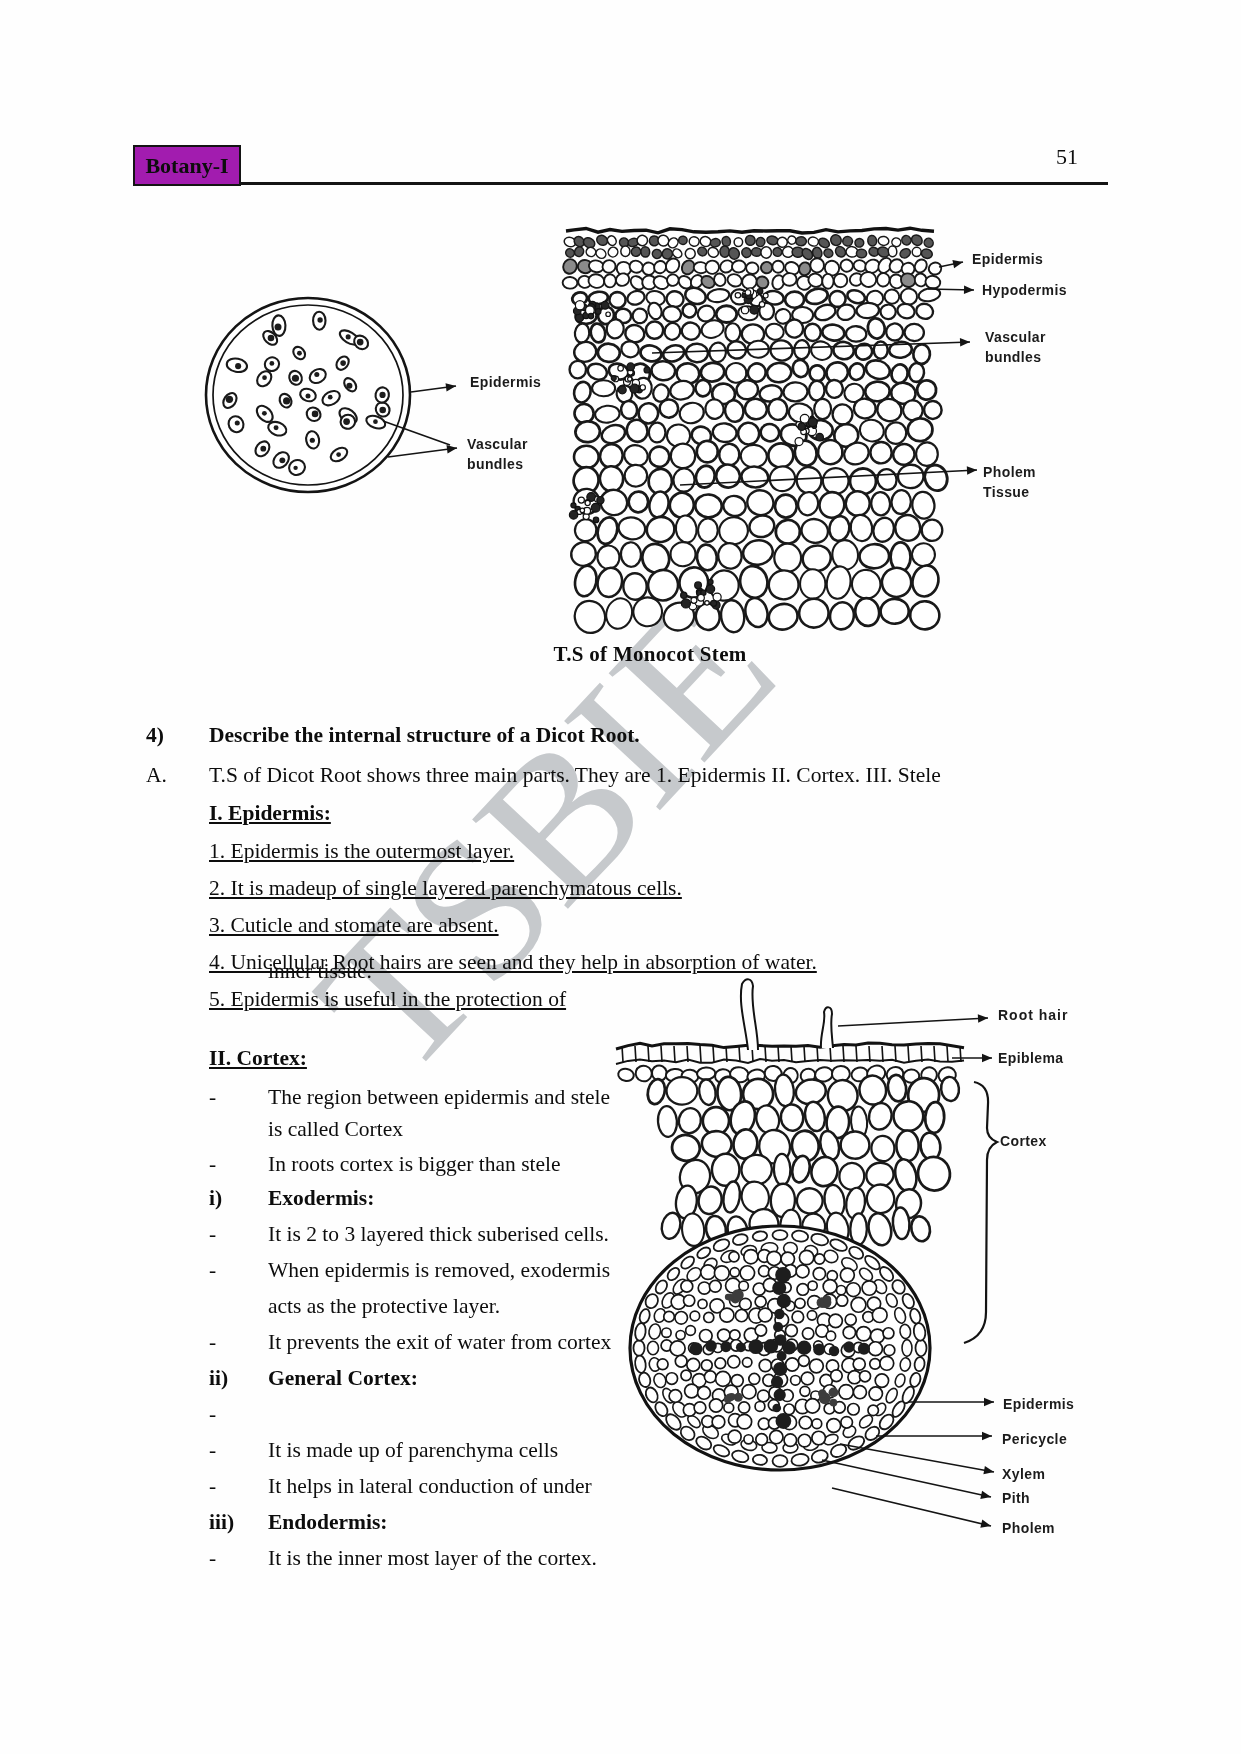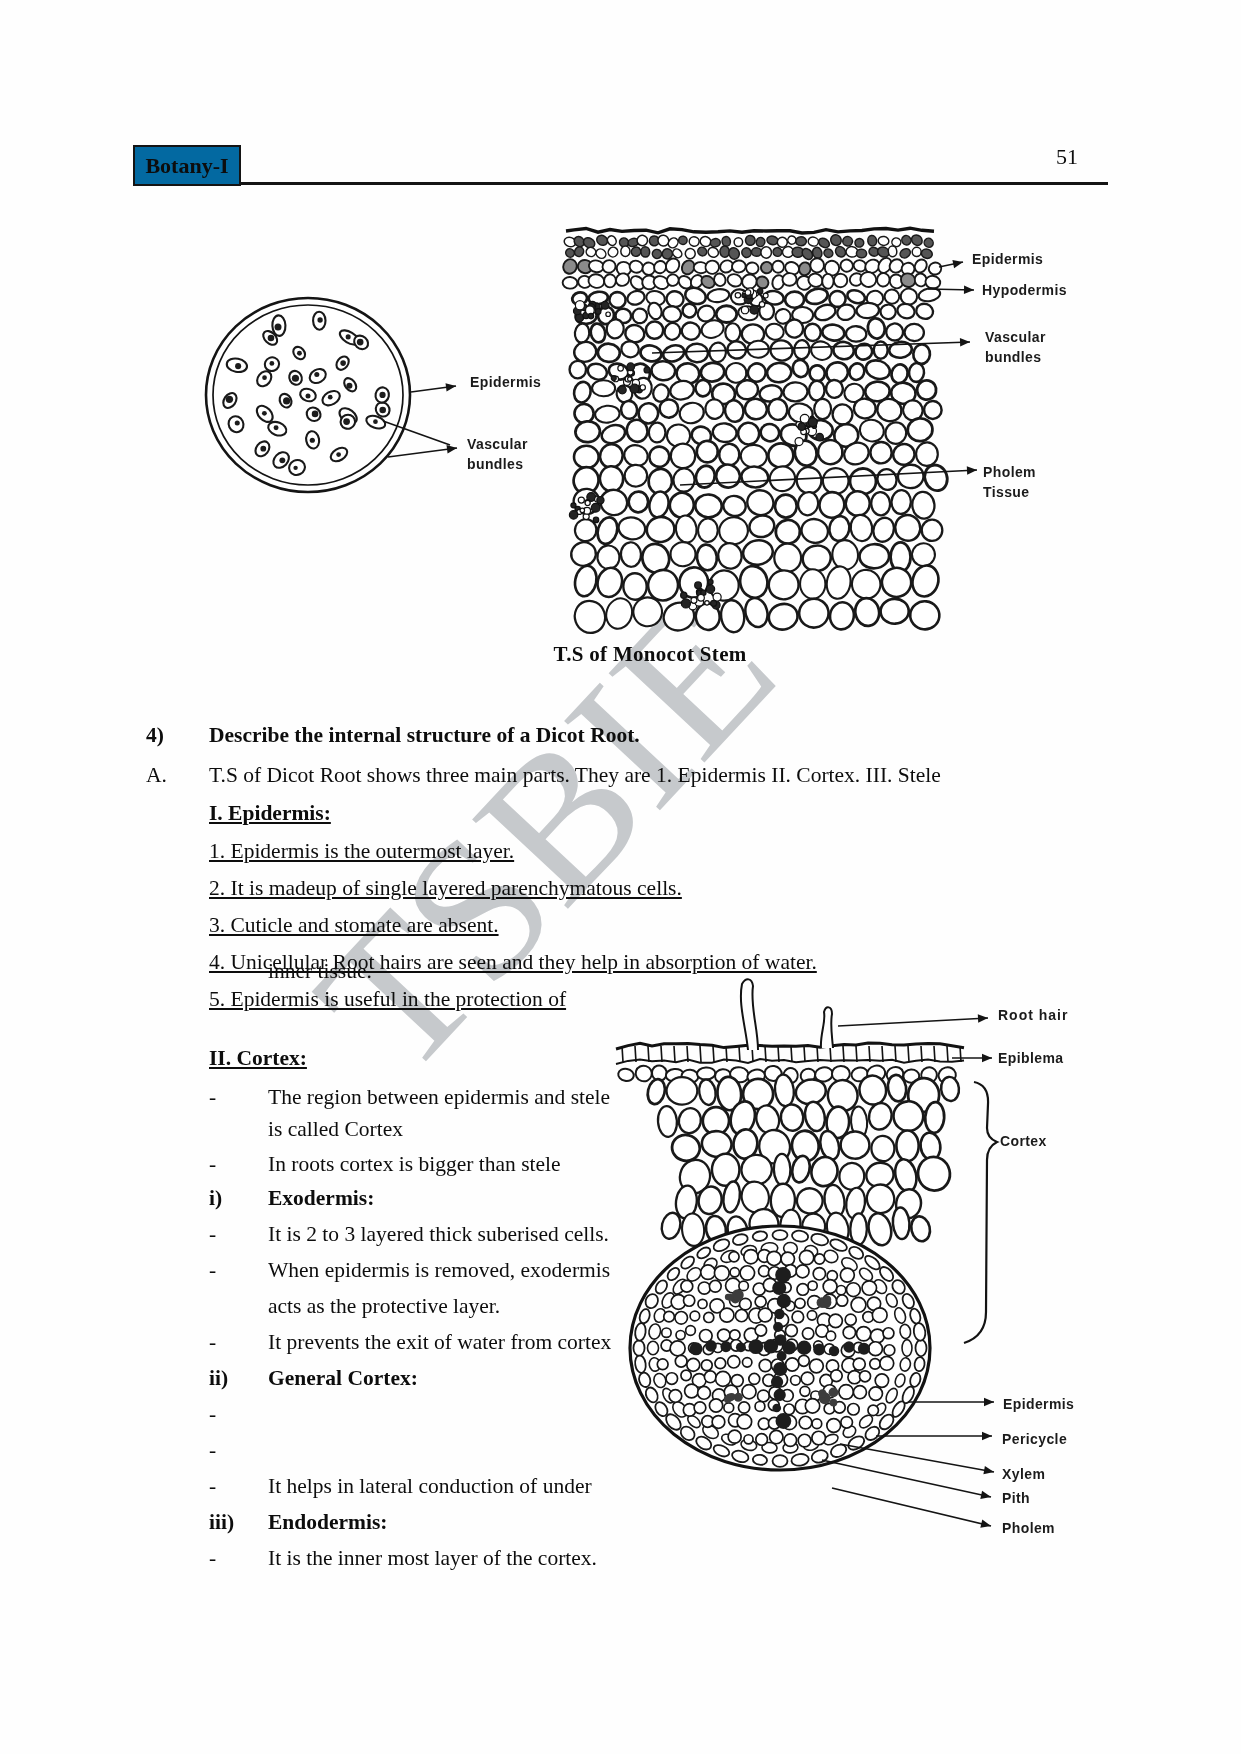--- a/index.html
+++ b/index.html
@@ -1,18 +1,18 @@
 <!DOCTYPE html>
 <html><head>
 <meta charset="utf-8">
 <style>
   html,body{margin:0;padding:0;background:#888;}
   #page{position:relative;width:1241px;height:1754px;background:#fefefe;margin:0 auto;overflow:hidden;font-family:"Liberation Serif",serif;color:#0d0d0d;}
   
-  .hdr-box{position:absolute;left:133px;top:145px;width:104px;height:37px;border:2px solid #141414;background:#0369a1;display:flex;align-items:center;justify-content:center;z-index:3;}
+  .hdr-box{position:absolute;left:133px;top:145px;width:104px;height:37px;border:2px solid #141414;background:#a21caf;display:flex;align-items:center;justify-content:center;z-index:3;}
   .hdr-box span{font-weight:700;font-size:22px;}
   .hdr-line{position:absolute;left:133px;top:182px;width:975px;height:3px;background:#141414;z-index:2;}
   .pageno{position:absolute;left:1056px;top:144px;font-size:22px;z-index:3;}
   
   .wm{position:absolute;left:245px;top:712px;width:600px;height:245px;line-height:245px;text-align:center;font-size:200px;color:#c6c9cc;transform:rotate(-47deg);z-index:1;font-family:"Liberation Serif",serif;user-select:none;}
   
   .figsvg{position:absolute;z-index:2;}
   .flabel{position:absolute;font-family:"Liberation Sans",sans-serif;font-weight:700;font-size:14px;color:#1b1b1b;letter-spacing:.4px;line-height:20px;z-index:3;white-space:nowrap;}
   .caption{position:absolute;left:450px;top:642px;width:400px;text-align:center;font-weight:700;font-size:21px;letter-spacing:.3px;z-index:3;}
   
@@ -1125,20 +1125,21 @@
     </div>
     <div class="row" style="top:1363px">
       <span class="mk2 b">ii)</span>
       <span class="b">General Cortex:</span>
     </div>
     <div class="row" style="top:1399px">
       <span class="mk2">-</span>
     </div>
     <div class="row" style="top:1435px">
       <span class="mk2">-</span>
+      <span>It is made up of parenchyma cells</span>
     </div>
     <div class="row" style="top:1471px">
       <span class="mk2">-</span>
       <span>It helps in lateral conduction of under</span>
     </div>
     <div class="row" style="top:1507px">
       <span class="mk2 b">iii)</span>
       <span class="b">Endodermis:</span>
     </div>
     <div class="row" style="top:1543px">

